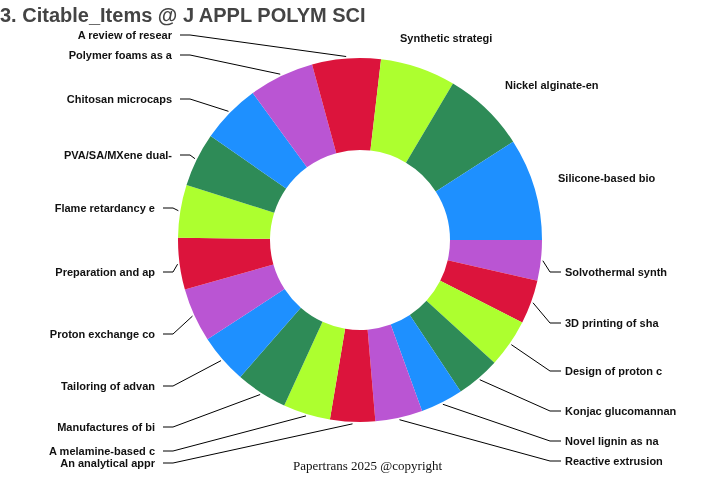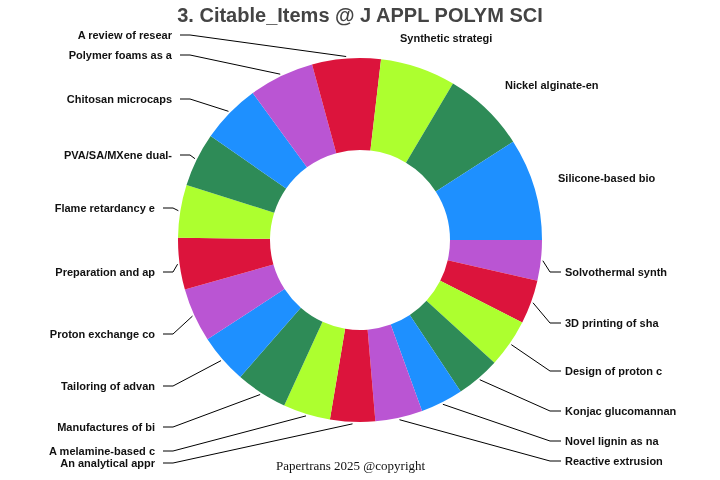--- a/index.html
+++ b/index.html
@@ -1,20 +1,20 @@
 <!DOCTYPE html>
 <html><head>
 <meta charset="utf-8">
 <style>
   html,body{margin:0;padding:0;background:#ffffff;}
   body{width:720px;height:480px;position:relative;overflow:hidden;font-family:"Liberation Sans",sans-serif;}
-  #chart-title{position:absolute;left:0;width:720px;top:4px;text-align:center;font-size:20px;font-weight:bold;color:#444444;}
+  #chart-title{position:absolute;left:0;width:720px;top:4px;font-size:20px;font-weight:bold;color:#444444;}
   #chart-svg{position:absolute;left:0;top:0;}
   .lbl{font-family:"Liberation Sans",sans-serif;font-size:11px;font-weight:bold;fill:#111111;}
-  #copyright{position:absolute;left:276px;top:458px;font-family:"Liberation Serif",serif;font-size:13px;color:#111;}
+  #copyright{position:absolute;left:293px;top:458px;font-family:"Liberation Serif",serif;font-size:13px;color:#111;}
 </style>
 </head>
 <body>
 
 <div id="chart-title">3. Citable_Items @ J APPL POLYM SCI</div>
 <svg id="chart-svg" width="720" height="480" viewBox="0 0 720 480">
   <g id="slices">
       <path d="M542,240 A182,182 0 0 1 537.3823012144833,280.7371969562747 L447.7165225785906,260.14476772563035 A90,90 0 0 0 450,240 Z" fill="#BA55D3"></path>
       <path d="M537.3823012144833,280.7371969562747 A182,182 0 0 1 522.2408336459271,322.4737042812714 L440.22898367106285,280.78369991931004 A90,90 0 0 0 447.7165225785906,260.14476772563035 Z" fill="#DC143C"></path>
       <path d="M522.2408336459271,322.4737042812714 A182,182 0 0 1 494.40913222364895,362.71179721153817 L426.4660543963099,300.68165796174964 A90,90 0 0 0 440.22898367106285,280.78369991931004 Z" fill="#ADFF2F"></path>

